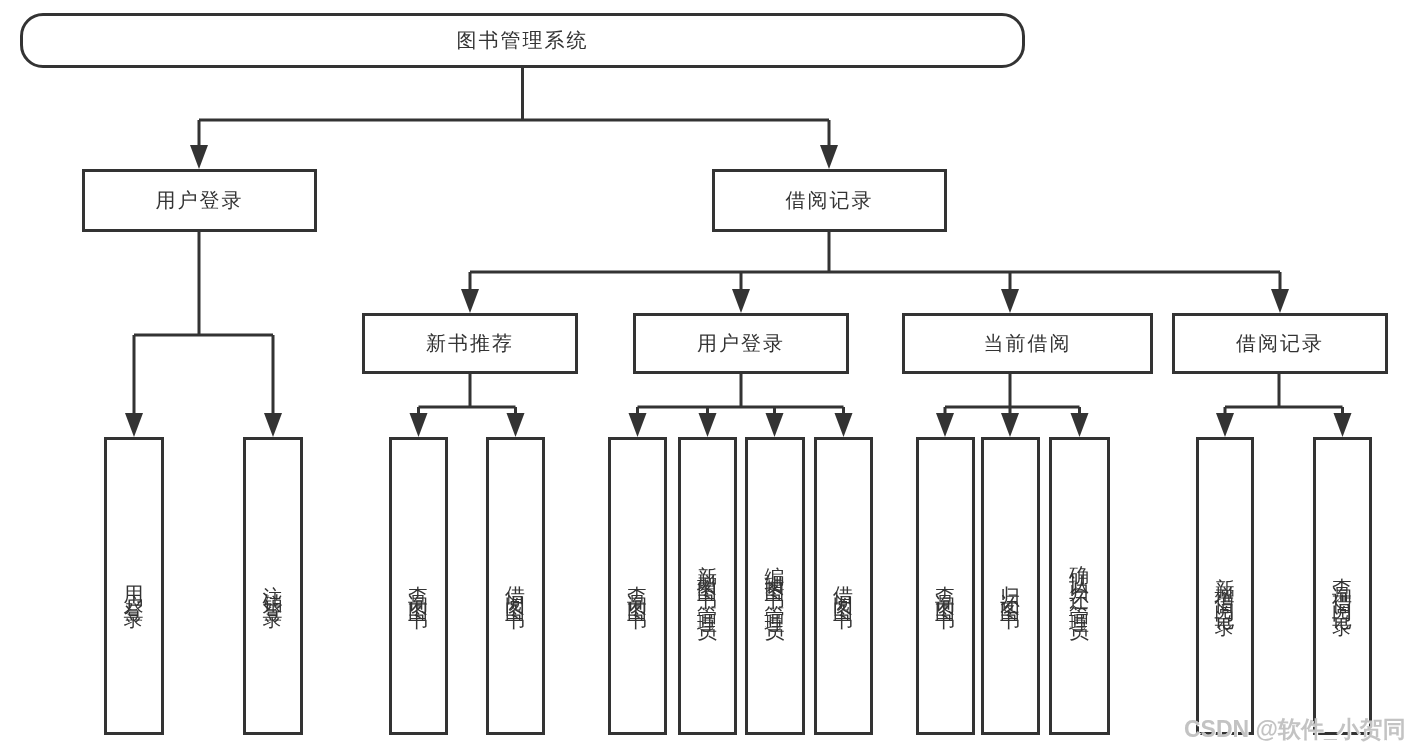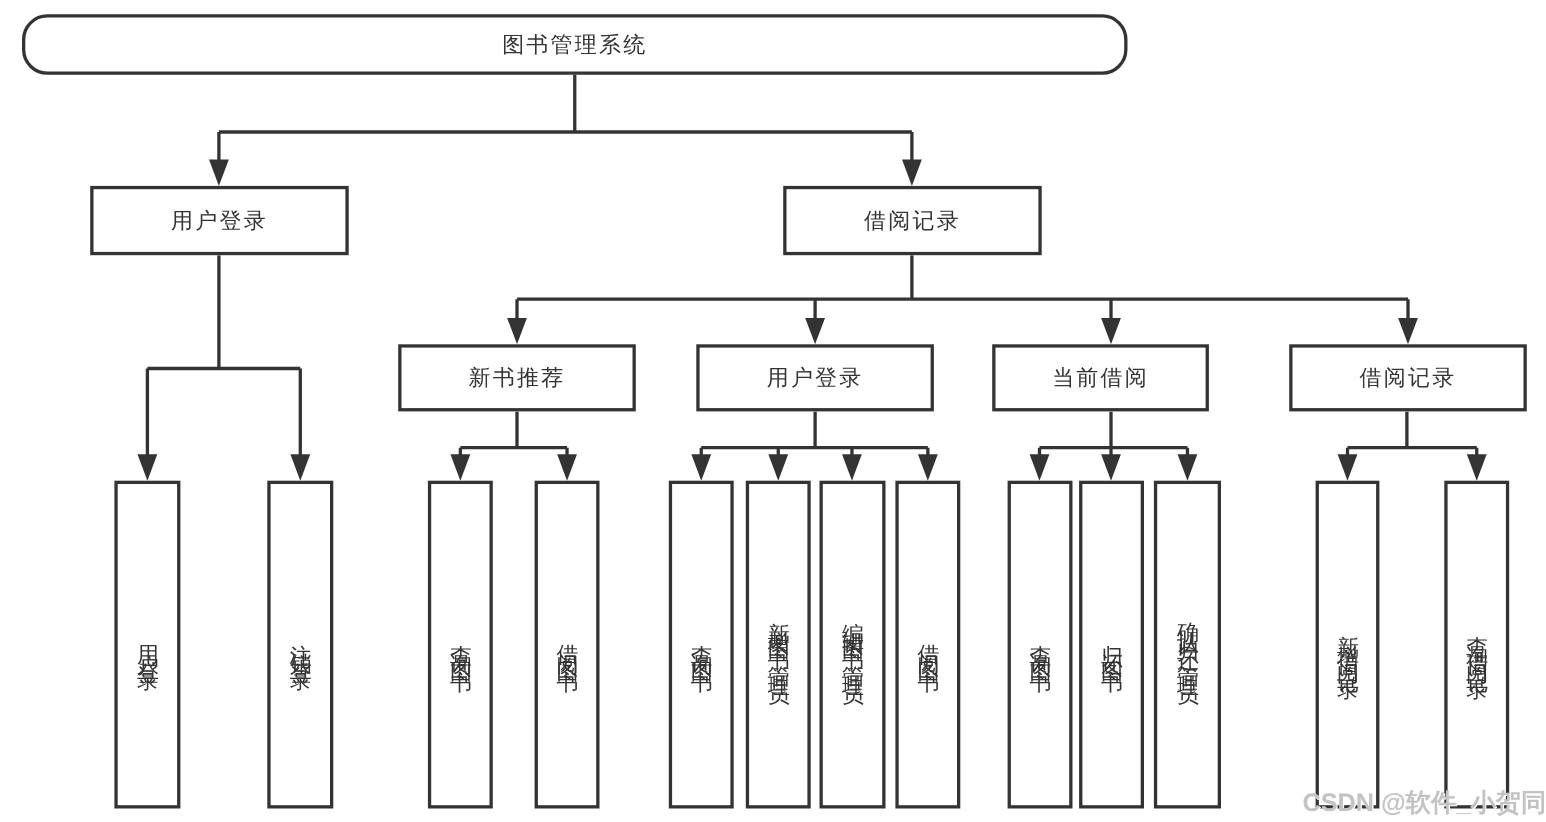--- a/index.html
+++ b/index.html
@@ -131,21 +131,21 @@
   <div class="box h" style="left:712px; top:169px; width:235px; height:63px;">
     <span>借阅记录</span>
   </div>
 
   <div class="box h" style="left:362px; top:313px; width:216px; height:61px;">
     <span>新书推荐</span>
   </div>
   <div class="box h" style="left:633px; top:313px; width:216px; height:61px;">
     <span>用户登录</span>
   </div>
-  <div class="box h" style="left:902px; top:313px; width:197px; height:61px;">
+  <div class="box h" style="left:902px; top:313px; width:251px; height:61px;">
     <span>当前借阅</span>
   </div>
   <div class="box h" style="left:1172px; top:313px; width:216px; height:61px;">
     <span>借阅记录</span>
   </div>
 
   <div class="box v" style="left:104px; top:437px; width:60px; height:298px;">
     <span>用户登录</span>
   </div>
   <div class="box v" style="left:243px; top:437px; width:60px; height:298px;">

